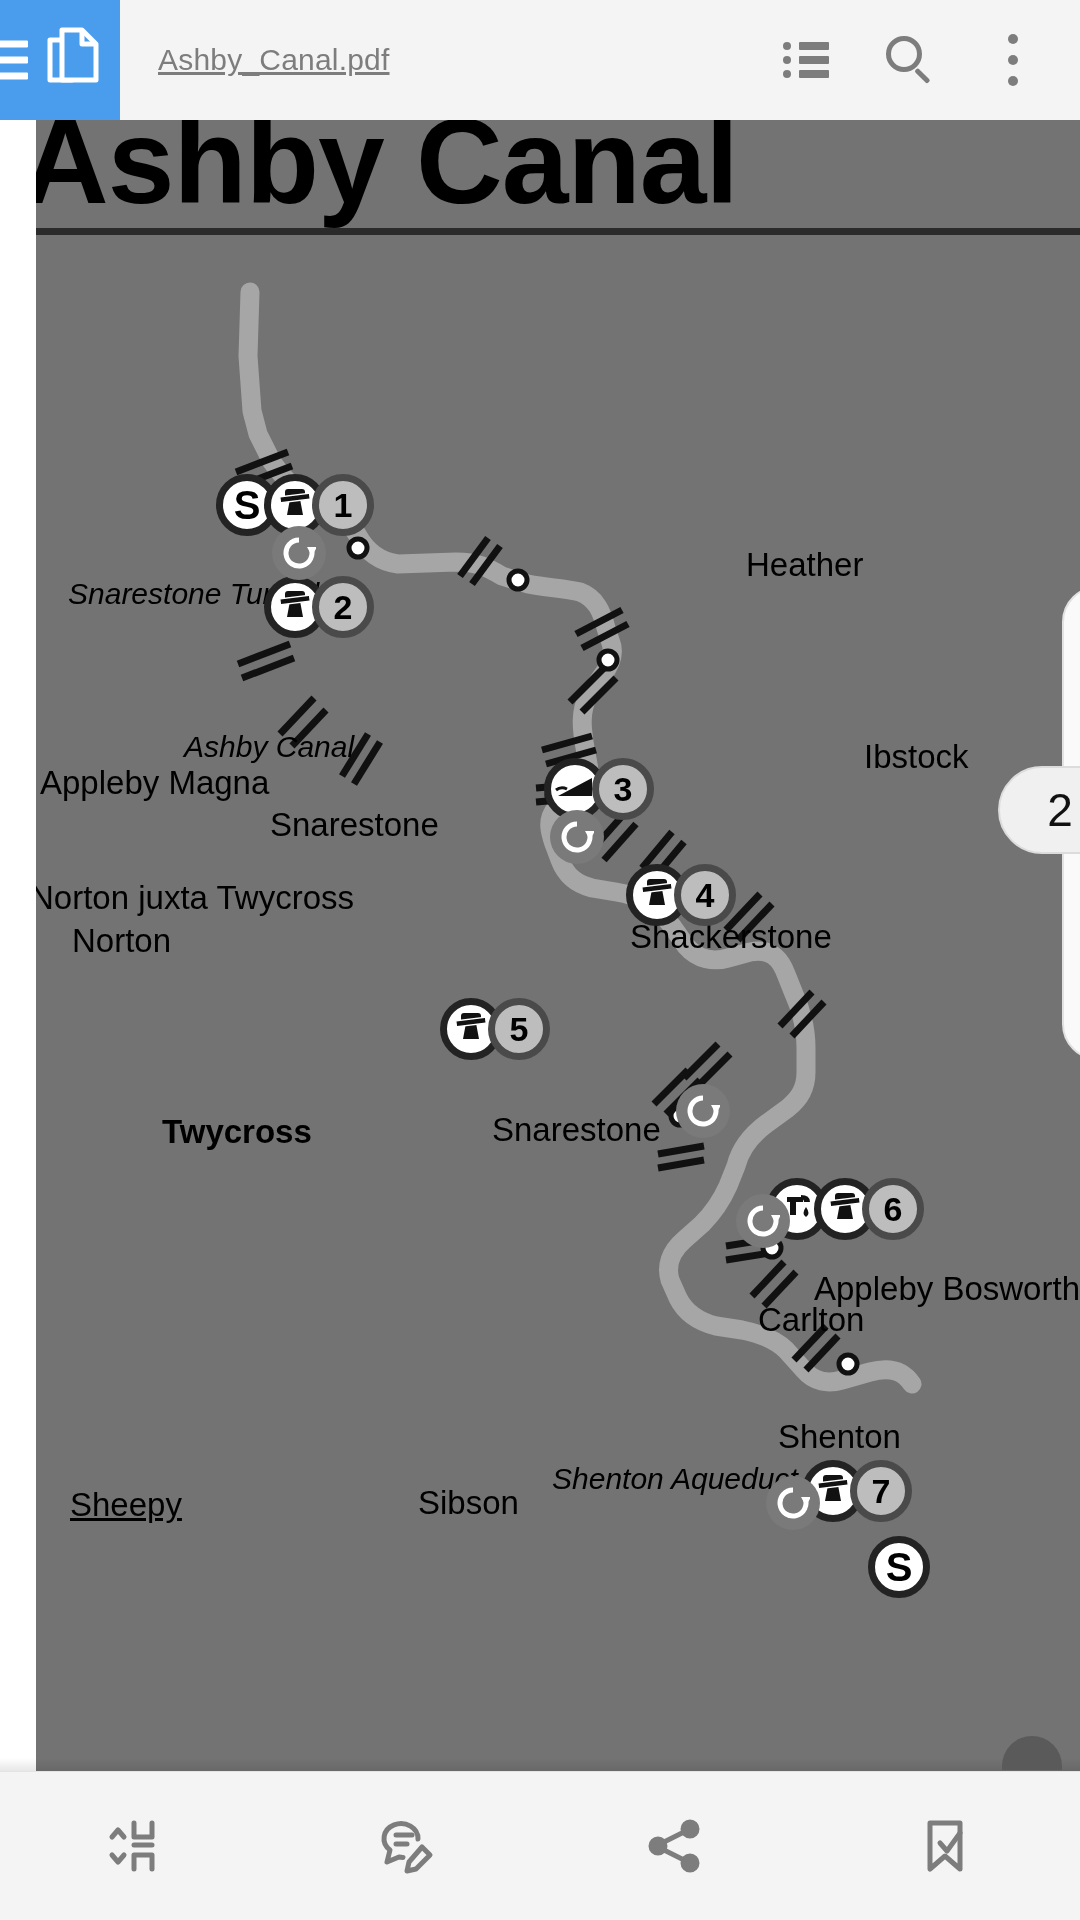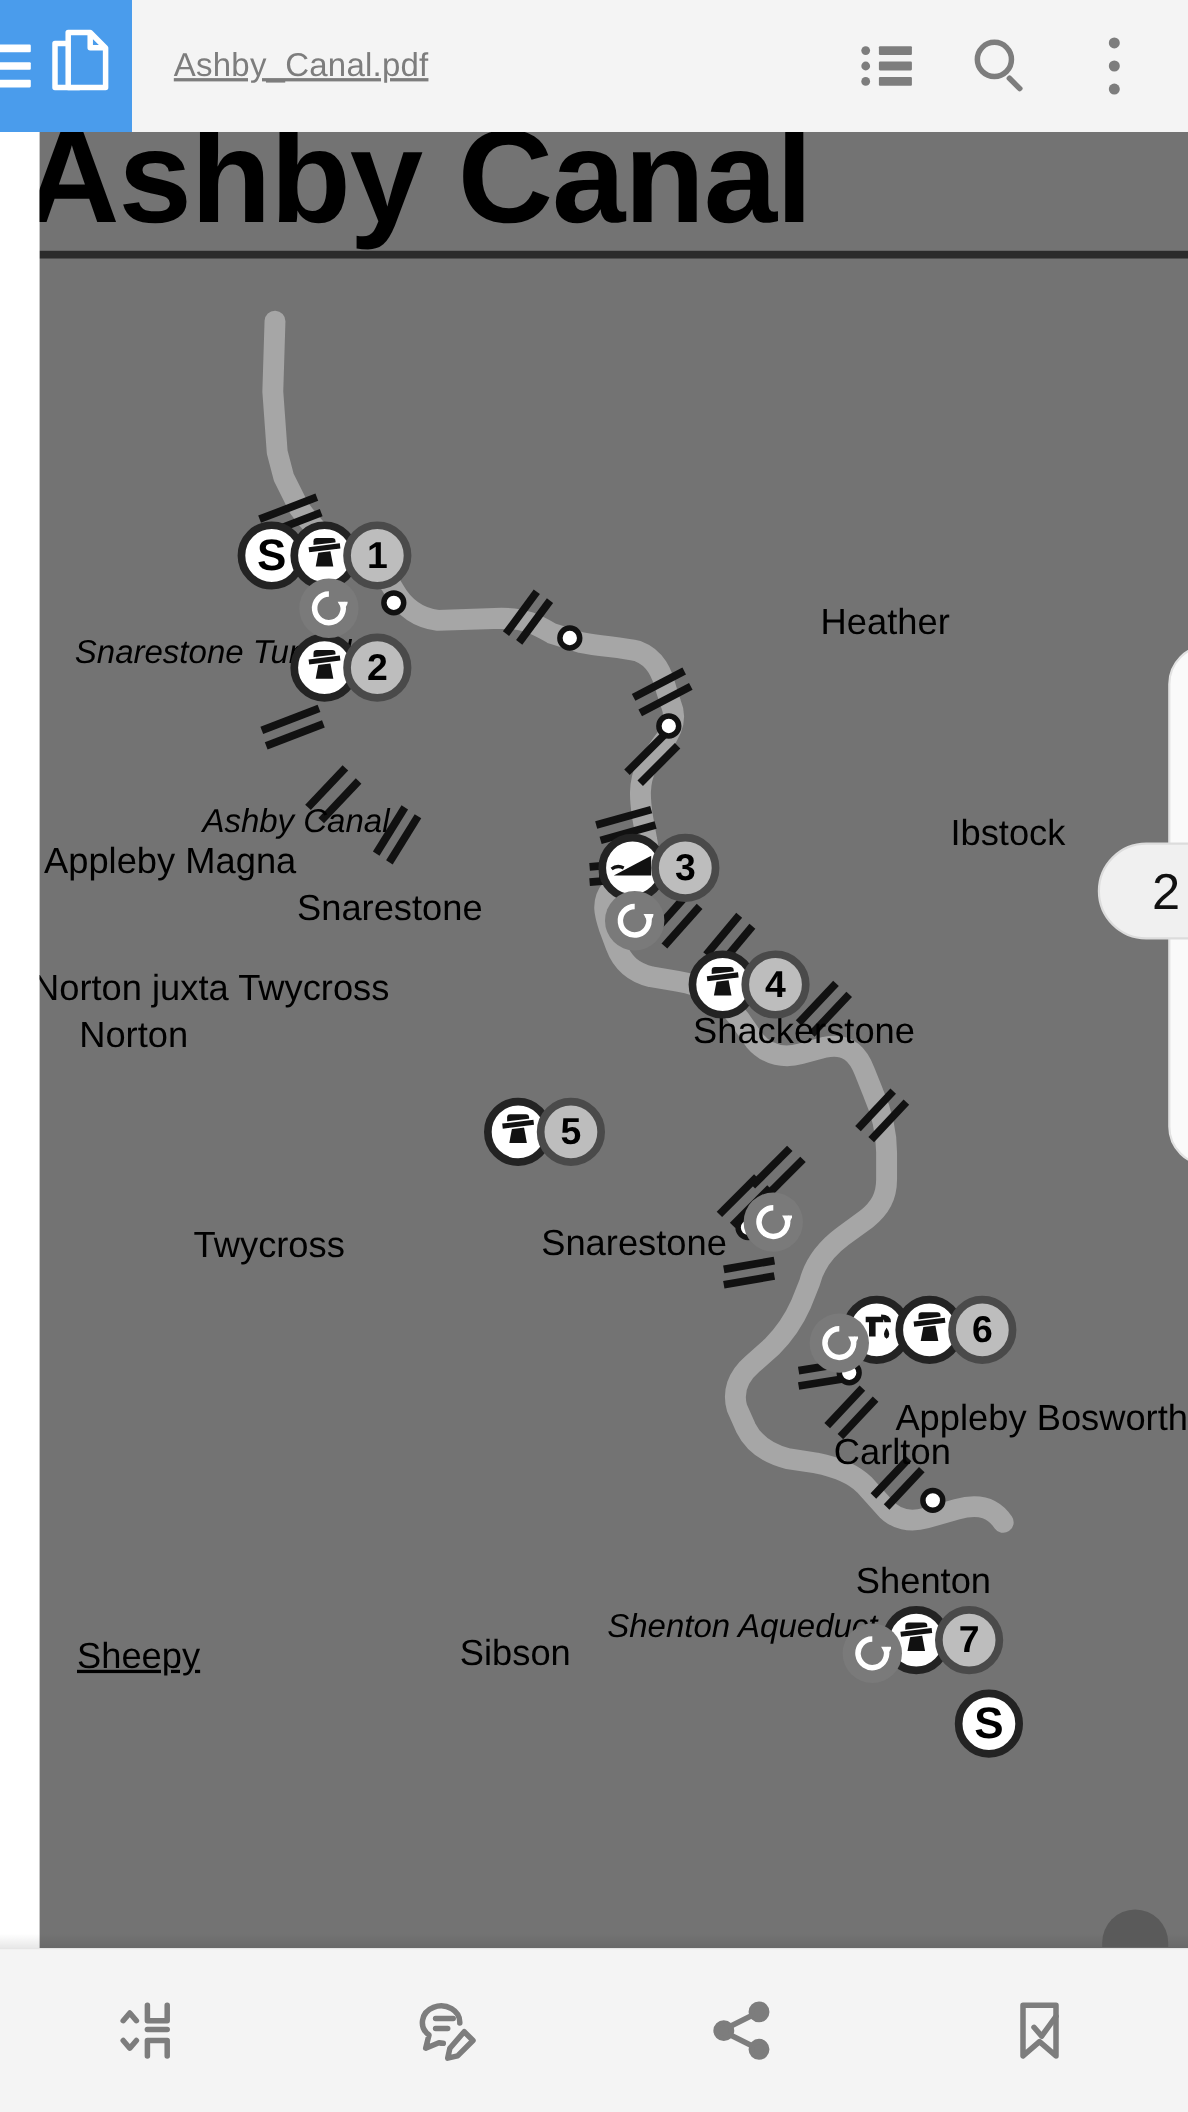--- a/index.html
+++ b/index.html
@@ -227,21 +227,21 @@
   </svg>
 
   <div id="places">
       <div class="mlabel" style="left: 710px; top: 546px;">Heather</div>
       <div class="mlabel" style="left: 828px; top: 738px;">Ibstock</div>
       <div class="mlabel" style="left: 4px; top: 764px;">Appleby Magna</div>
       <div class="mlabel" style="left: 234px; top: 806px;">Snarestone</div>
       <div class="mlabel" style="left: -6px; top: 879px;">Norton juxta Twycross</div>
       <div class="mlabel" style="left: 36px; top: 922px; text-align: center;">Norton</div>
       <div class="mlabel" style="left: 594px; top: 918px;">Shackerstone</div>
-      <div class="mlabel" style="left: 140px; top: 1113px;">Twycross</div>
+      <div class="mlabel" style="left: 126px; top: 1113px; font-weight: bold;">Twycross</div>
       <div class="mlabel" style="left: 456px; top: 1111px;">Snarestone</div>
       <div class="mlabel" style="left: 778px; top: 1270px;">Appleby Bosworth</div>
       <div class="mlabel" style="left: 722px; top: 1301px;">Carlton</div>
       <div class="mlabel" style="left: 742px; top: 1418px;">Shenton</div>
       <div class="mlabel" style="left: 34px; top: 1486px; text-decoration: underline;">Sheepy</div>
       <div class="mlabel" style="left: 382px; top: 1484px;">Sibson</div>
     </div>
   <div id="features">
       <div class="mlabel it" style="left: 32px; top: 577px;">Snarestone Tunnel</div>
       <div class="mlabel it" style="left: 148px; top: 730px;">Ashby Canal</div>

